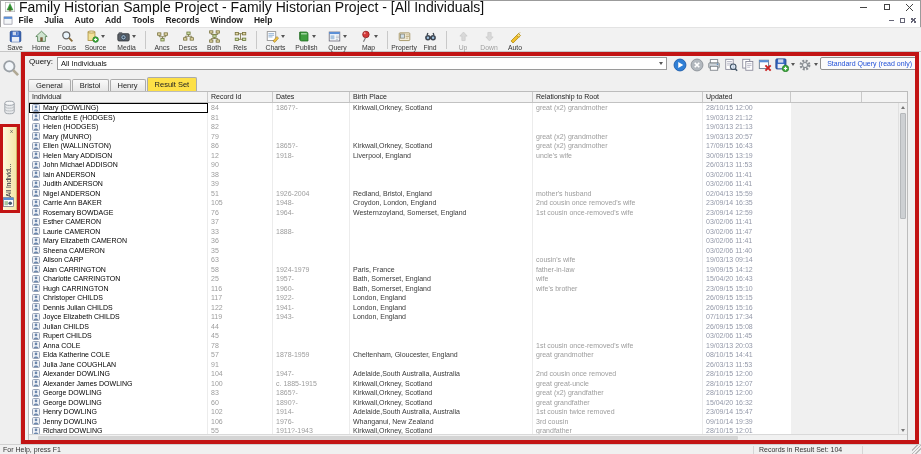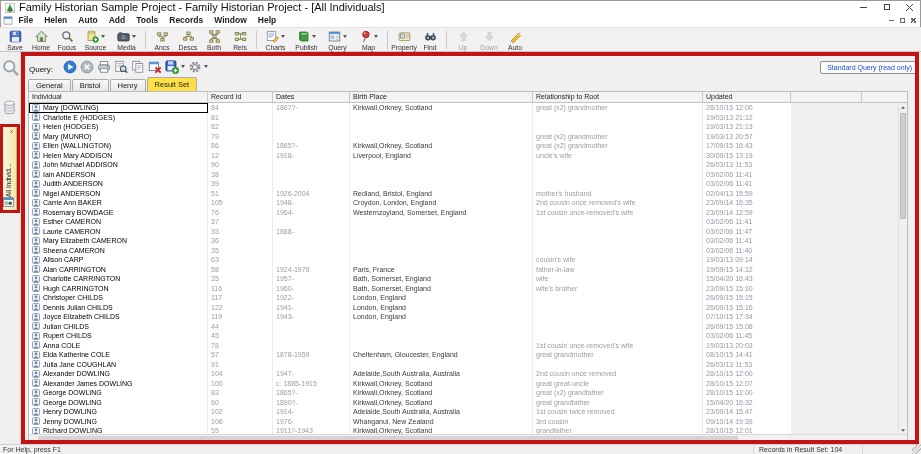--- a/index.html
+++ b/index.html
@@ -1,19 +1,19 @@
 <!DOCTYPE html>
 <html><head>
 <meta charset="utf-8">
 <style>
 * { box-sizing: border-box; margin:0; padding:0; }
 html,body { width:921px; height:454px; overflow:hidden; }
 body { font-family:"Liberation Sans", sans-serif; background:#fff; position:relative; box-shadow: inset 0 0 0 1px #9b9b9b; }
 
-.titlebar { height:13px; display:flex; align-items:flex-end; padding:1px 0 0 5px; font-size:11px; color:#111; }
+.titlebar { height:13px; display:flex; align-items:center; padding:1px 0 0 5px; font-size:14px; color:#111; }
 .title-text { margin-left:4px; white-space:nowrap; }
 .win-controls { margin-left:auto; display:flex; align-items:center; height:100%; }
 .win-btn { width:23px; height:100%; display:flex; align-items:center; justify-content:center; color:#444; }
 .glyph-min { width:7px; height:1px; background:#444; }
 .glyph-max { width:6px; height:6px; border:1px solid #444; }
 .glyph-close { width:7px; height:7px; background:
   linear-gradient(45deg, transparent 44%, #444 44%, #444 56%, transparent 56%),
   linear-gradient(135deg, transparent 44%, #444 44%, #444 56%, transparent 56%); }
 
 .menubar { height:14px; display:flex; align-items:center; font-size:8.5px; color:#222; padding-left:3px; }
@@ -37,21 +37,21 @@
 
 .main { position:absolute; top:52px; left:0; right:0; bottom:10px; display:flex; }
 .sidebar { width:21px; background:#efefef; border-right:1px solid #d8d8d8; position:relative; }
 .side-icon { position:absolute; left:2px; }
 .side-tab { position:absolute; left:0; top:74px; width:17px; height:85px; background:linear-gradient(90deg,#fefbe8,#f5e6a8); border:1px solid #cdb468; border-left:none; border-radius:0 2px 2px 0; display:flex; flex-direction:column; align-items:center; }
 .side-tab-close { font-size:6px; color:#555; align-self:flex-end; margin:1px 3px 0 0; line-height:1; }
 .side-tab-label { writing-mode:vertical-rl; transform:rotate(180deg); font-size:6.5px; color:#223; flex:1; margin-top:1px; white-space:nowrap; }
 .side-tab-icon { margin-bottom:2px; }
 
 .panel { flex:1; background:#f0f0f0; position:relative; }
-.query-row { position:absolute; left:0; top:5px; right:0; height:17px; display:flex; align-items:flex-end; }
+.query-row { position:absolute; left:0; top:5px; right:0; height:17px; display:flex; align-items:flex-start; }
 .query-label { font-size:8px; margin:0 4px 0 8px; color:#111; }
 .combo { width:612px; height:13px; background:#fff; border:1px solid #9a9a9a; font-size:7.5px; display:flex; align-items:center; padding-left:3px; color:#111; }
 .combo-arrow { margin-left:auto; padding-right:3px; display:flex; }
 .qicons { display:flex; align-items:center; margin-left:5px; }
 .qbtn { height:15px; display:flex; align-items:center; justify-content:center; padding:0 1px; margin-right:1px; }
 .mode-btn { margin-left:auto; margin-right:2px; border:1px solid #909090; background:#fbfbfb; color:#1f4fd8; font-size:7px; padding:2px 6px; border-radius:2px; white-space:nowrap; }
 
 .tabstrip { position:absolute; left:7px; top:25px; height:14px; display:flex; align-items:flex-end; font-size:7.5px; color:#222; }
 .tab { padding:0 7px; background:linear-gradient(#f9f9f9,#e6e6e6); border:1px solid #ababab; border-bottom:none; border-radius:2px 2px 0 0; margin-right:1px; height:12px; line-height:12px; }
 .tab.active { background:#fde047; height:14px; line-height:14px; position:relative; z-index:2; }
@@ -115,21 +115,21 @@
         <span class="glyph-close"></span>
       </span>
   </div>
 </div>
 
 <div class="menubar">
   <span id="mdi-icon"><span><svg width="10" height="9" viewBox="0 0 16 16">
           <rect x=".8" y="1.5" width="14.4" height="13" fill="#f4f6f8" stroke="#778"></rect>
           <rect x=".8" y="1.5" width="14.4" height="3.6" fill="#5a8fd6"></rect>
         </svg></span></span>
-  <span id="menu-items"><span class="menu-item">File</span><span class="menu-item">Helen</span><span class="menu-item">Auto</span><span class="menu-item">Add</span><span class="menu-item">Tools</span><span class="menu-item">Records</span><span class="menu-item">Window</span><span class="menu-item">Help</span></span>
+  <span id="menu-items"><span class="menu-item">File</span><span class="menu-item">Julia</span><span class="menu-item">Auto</span><span class="menu-item">Add</span><span class="menu-item">Tools</span><span class="menu-item">Records</span><span class="menu-item">Window</span><span class="menu-item">Help</span></span>
   <div class="mdi-controls">
     <span class="mdig-min"></span>
     <span class="mdig-rest"></span>
     <span class="mdig-close"></span>
   </div>
 </div>
 
 <div class="toolbar" id="toolbar">
     <div class="tb-btn">
       <div class="tb-iconrow">
@@ -386,20 +386,26 @@
               <rect x=".8" y="1" width="14.4" height="3.4" fill="#5a8fd6"></rect>
               <rect x="2.2" y="6" width="5" height="6" fill="#a8c8a0"></rect>
               <circle cx="10.5" cy="9" r="2.6" fill="#445a70"></circle>
             </svg></span></span>
     </div>
   </div>
 
   <div class="panel">
     <div class="query-row">
       <span class="query-label">Query:</span>
+      <div class="combo">
+        <span>All Individuals</span>
+        <span class="combo-arrow">
+            <span class="caret"></span>
+          </span>
+      </div>
       <div class="qicons" id="qicons">
           <div class="qbtn">
             <span>
               <svg width="14" height="14" viewBox="0 0 16 16">
                 <circle cx="8" cy="8" r="6.8" fill="#2f7fd6" stroke="#1b5aa8"></circle>
                 <path d="M6 4.6 L11.8 8 L6 11.4 Z" fill="#fff"></path>
               </svg>
             </span>
           </div>
           <div class="qbtn">

